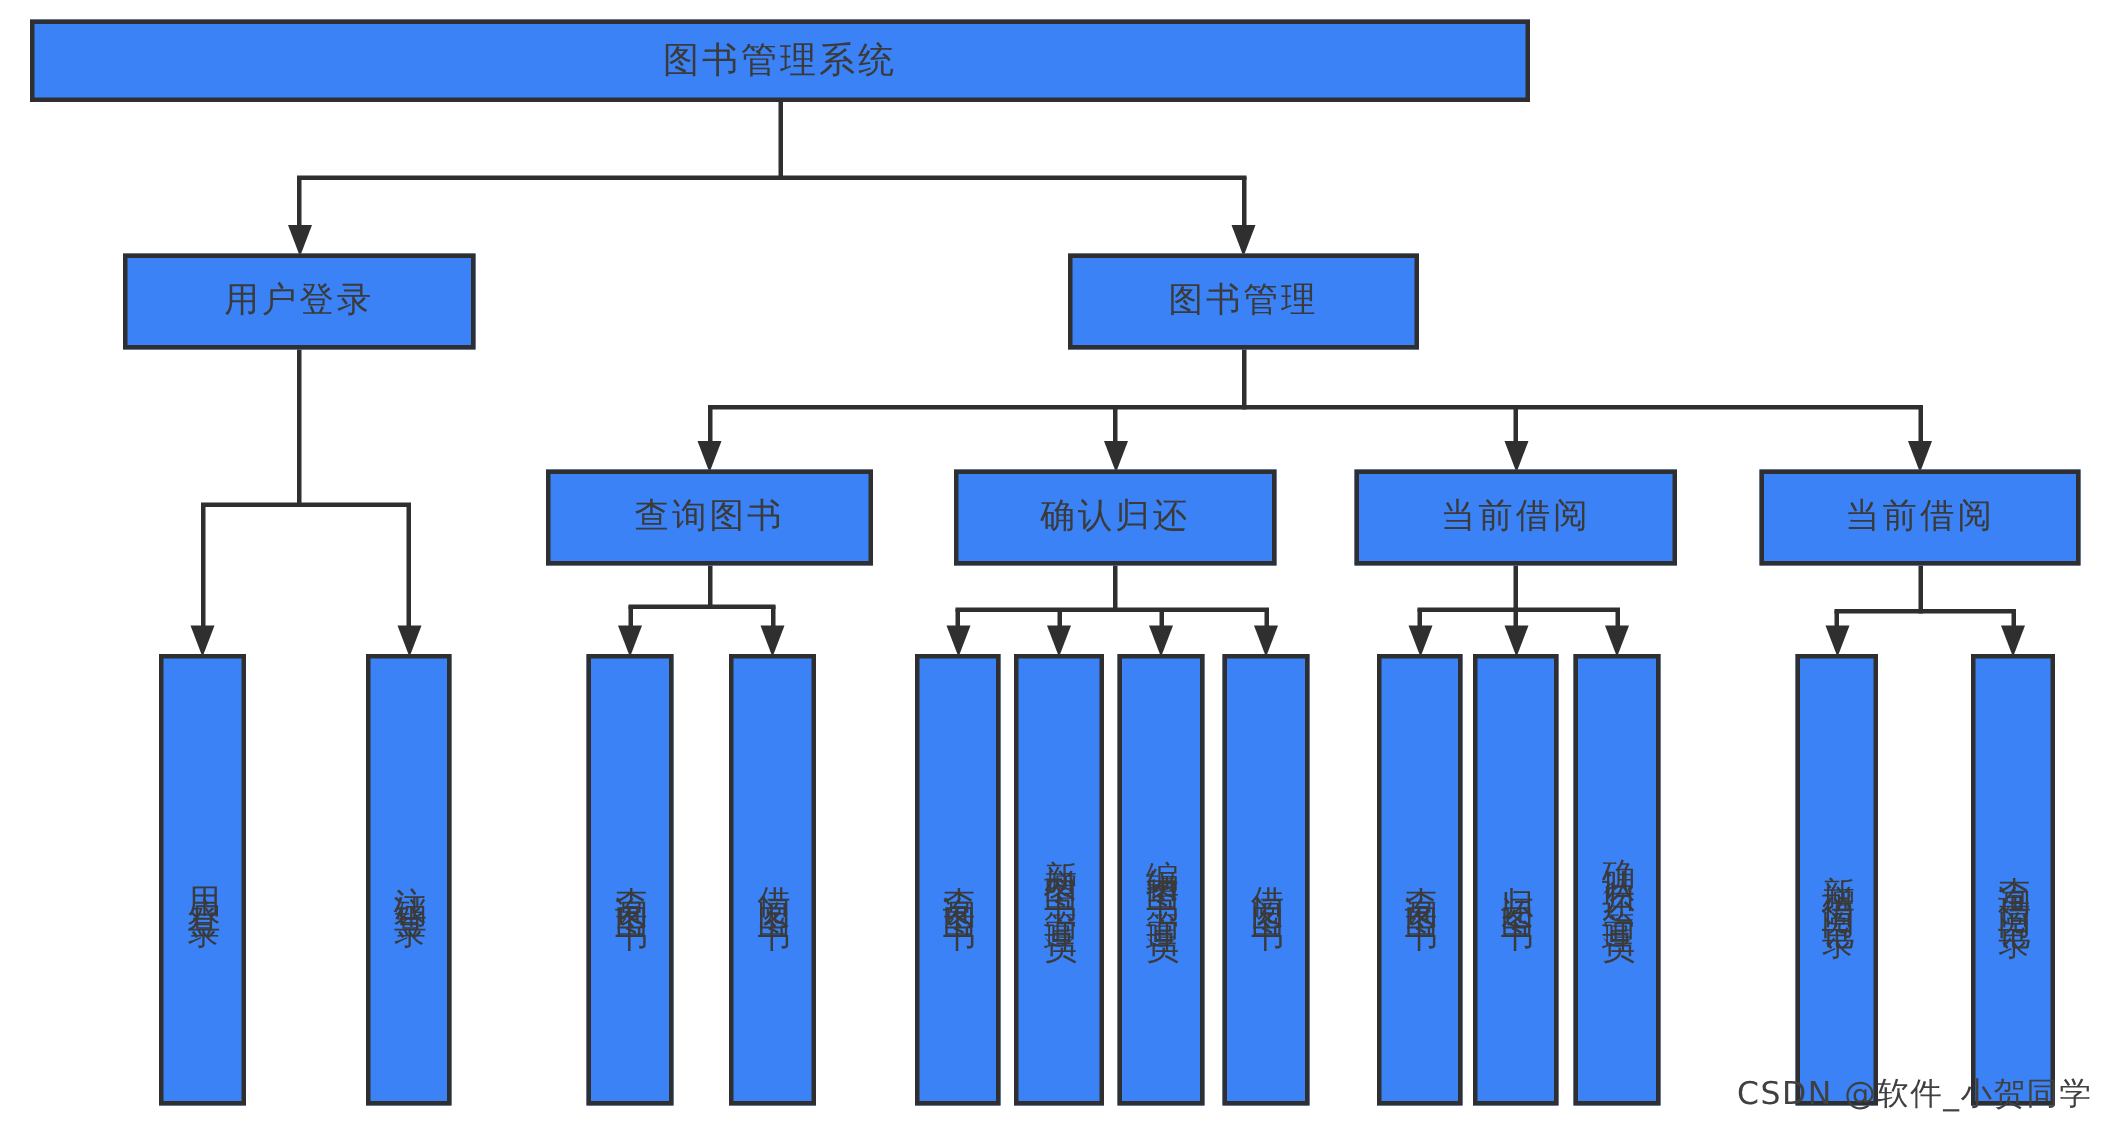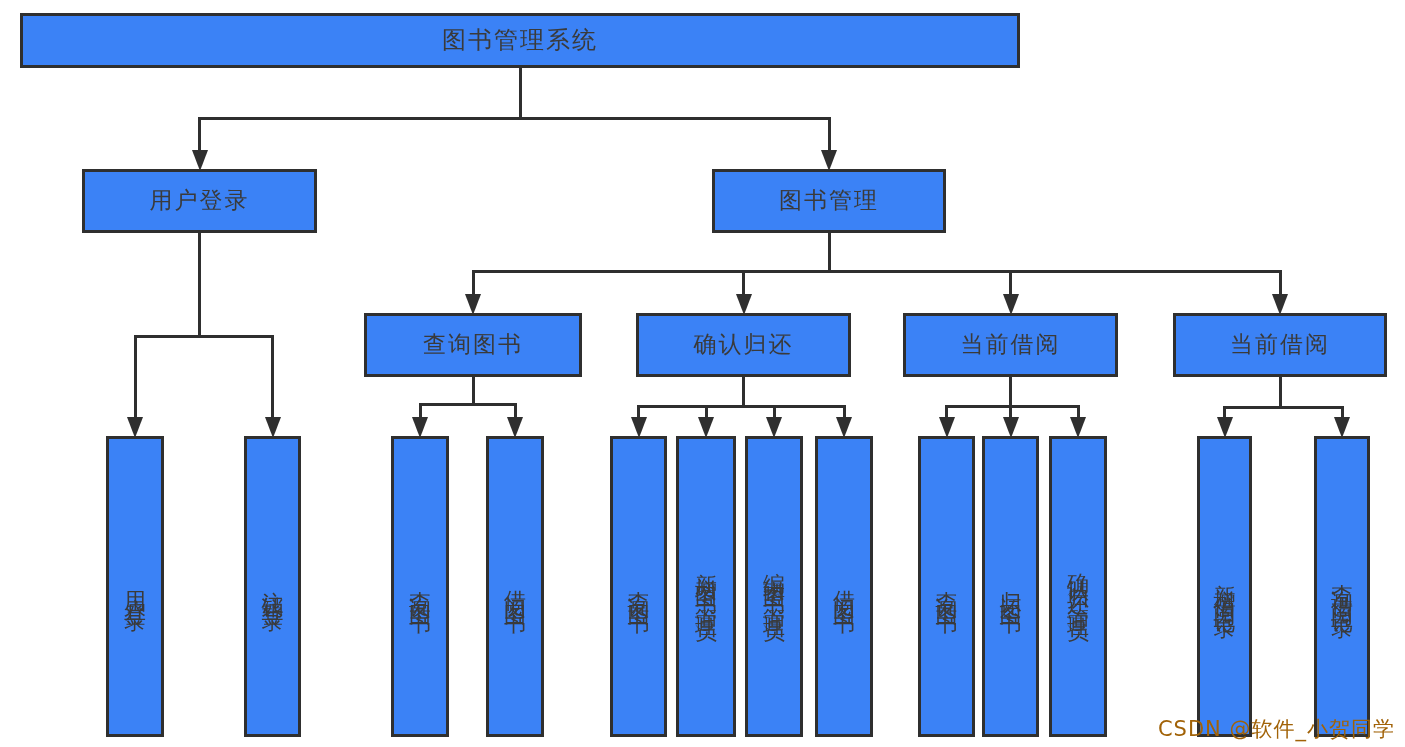--- a/index.html
+++ b/index.html
@@ -44,21 +44,21 @@
     width:0;height:0;
     border-left:8px solid transparent;
     border-right:8px solid transparent;
     border-top:21px solid #2f2f2f;
   }
   .watermark{
     position:absolute;
     right:10px;
     bottom:4px;
     font-size:21px;
-    color:#a16207;
+    color:#404040;
     letter-spacing:1px;
     white-space:nowrap;
   }
 </style>
 </head>
 <body>
 
 <div class="canvas">
   <div id="edges">
       <div class="line" style="left: 518.5px; top: 68px; width: 3px; height: 51.5px;"></div>

